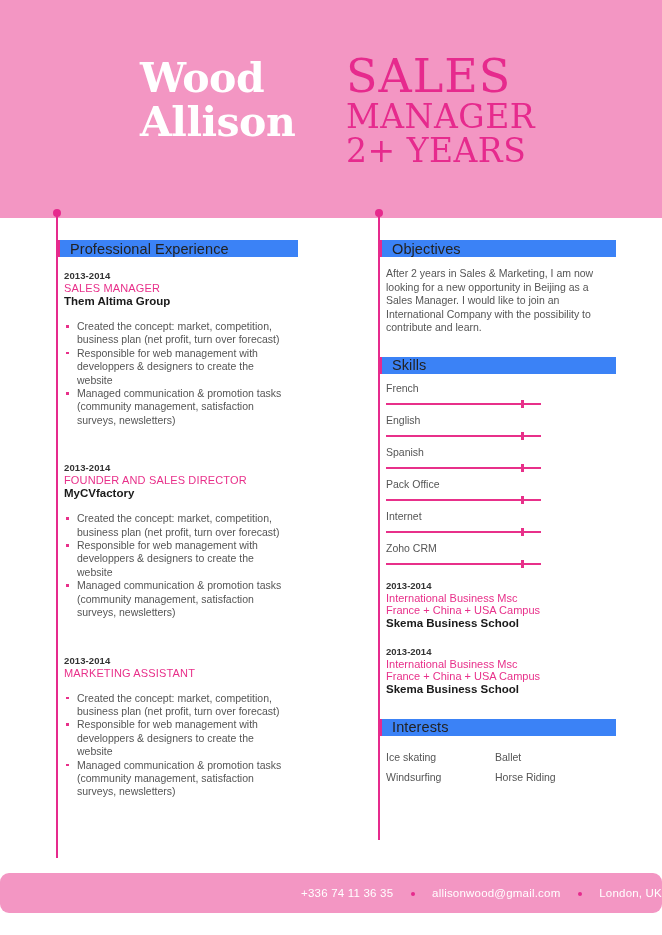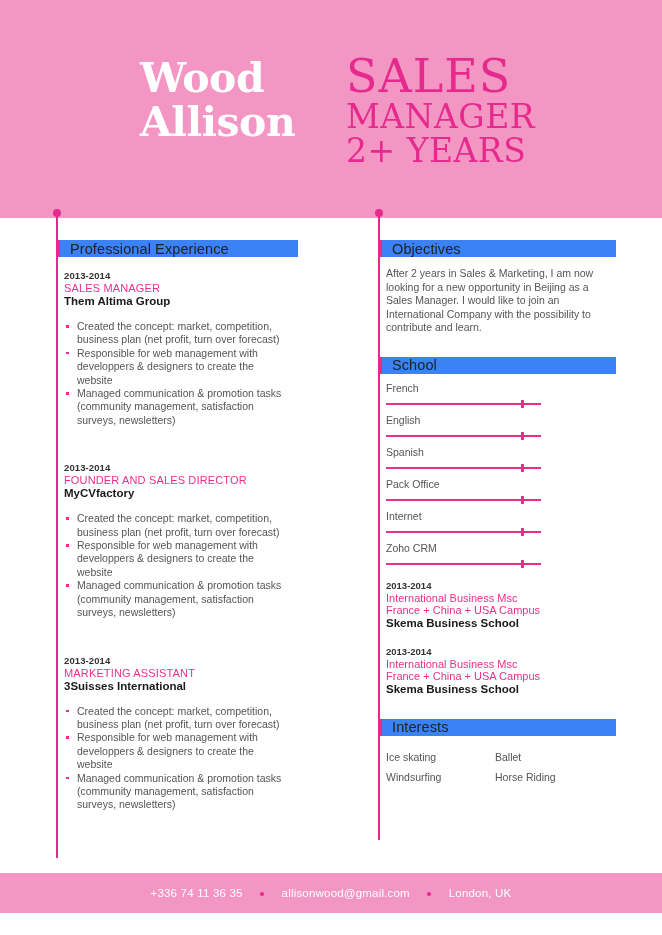--- a/index.html
+++ b/index.html
@@ -247,21 +247,22 @@
   
   .footer {
     position: absolute;
     left: 0;
     bottom: 22px;
     width: 662px;
     height: 40px;
     background: #f396c3;
     display: flex;
     align-items: center;
-    justify-content: center;
+    justify-content: flex-end;
+    border-radius: 9px;
   }
   .footer-text {
     font-size: 11.5px;
     color: #ffffff;
     letter-spacing: 0.2px;
   }
   .footer-sep {
     display: inline-block;
     width: 4px;
     height: 4px;
@@ -320,38 +321,37 @@
         <li>Created the concept: market, competition, business plan (net profit, turn over forecast)</li>
         <li>Responsible for web management with developpers &amp; designers to create the website</li>
         <li>Managed communication &amp; promotion tasks (community management, satisfaction surveys, newsletters)</li>
       </ul>
     </div>
     <div class="job-gap"></div>
 
     <div class="job">
       <div class="job-dates">2013-2014</div>
       <div class="job-title">MARKETING ASSISTANT</div>
-      <div class="job-company">3Suisses International</div>
       <ul class="bullets">
         <li>Created the concept: market, competition, business plan (net profit, turn over forecast)</li>
         <li>Responsible for web management with developpers &amp; designers to create the website</li>
         <li>Managed communication &amp; promotion tasks (community management, satisfaction surveys, newsletters)</li>
       </ul>
     </div>
   </div>
 
   <div class="col-right">
 
     <div class="sec-head wide-right">
       <span class="sec-head-text">Objectives</span>
     </div>
     <div class="objective-text">After 2 years in Sales &amp; Marketing, I am now looking for a new opportunity in Beijing as a Sales Manager. I would like to join an International Company with the possibility to contribute and learn.</div>
 
     <div class="sec-head wide-right" style="margin-top:22px;">
-      <span class="sec-head-text">School</span>
+      <span class="sec-head-text">Skills</span>
     </div>
     <div class="skills">
       <div class="skill-row">
         <div class="skill-label">French</div>
         <div class="skill-bar">
           <div class="skill-bar-line"></div>
           <div class="skill-marker" style="left: calc(88% - 1.5px);"></div>
         </div>
       </div>
       <div class="skill-row">

